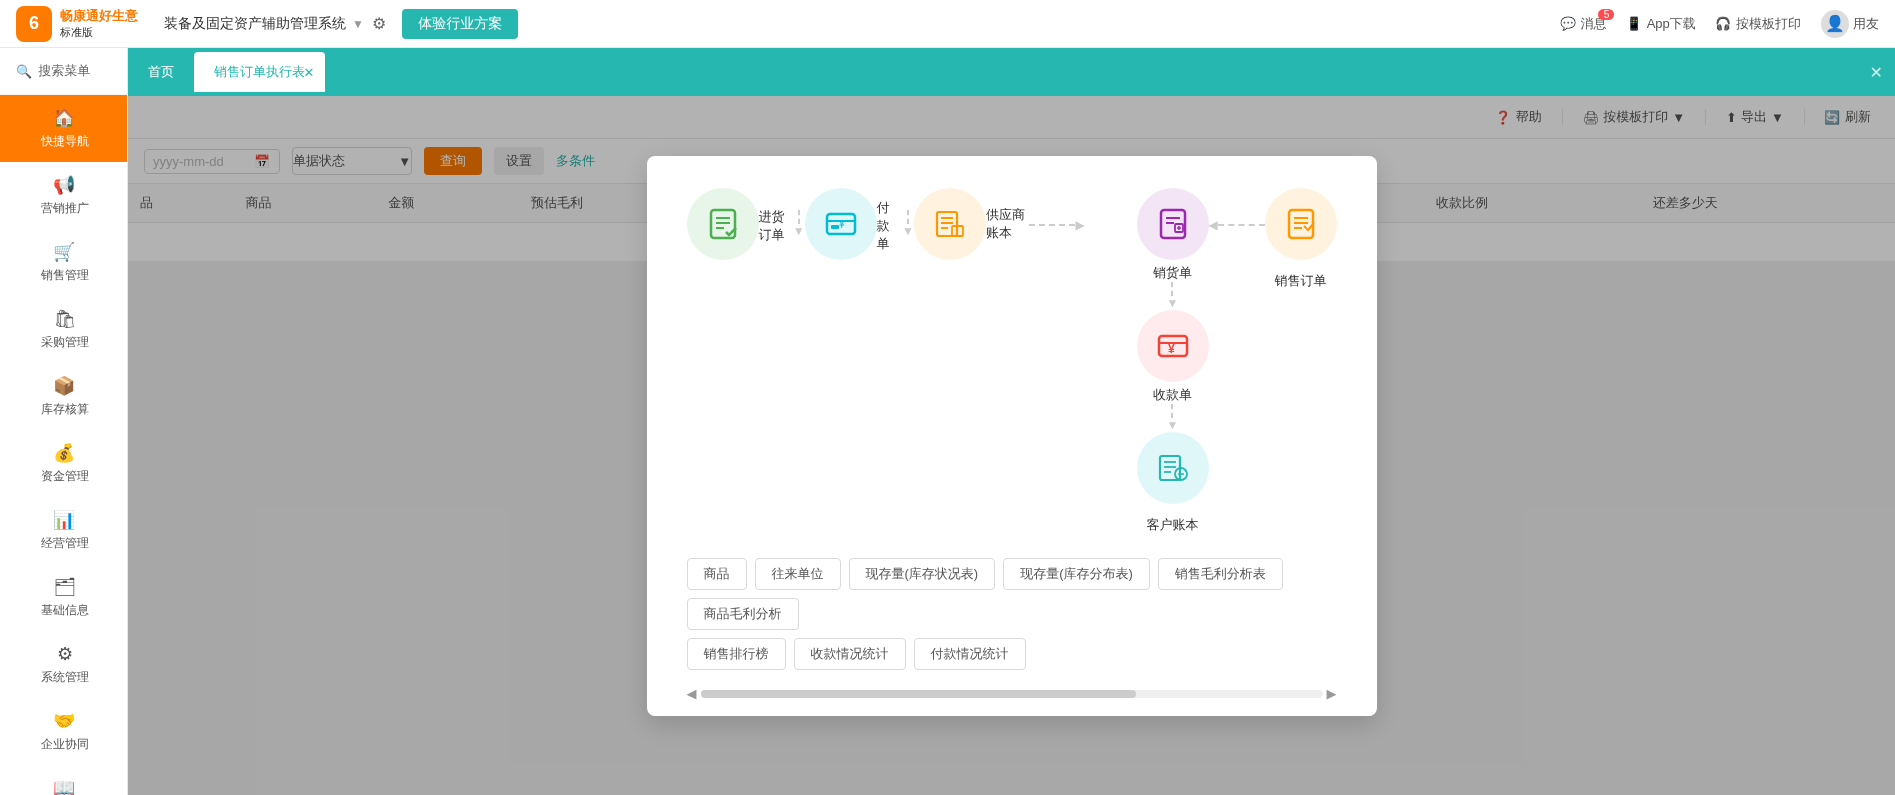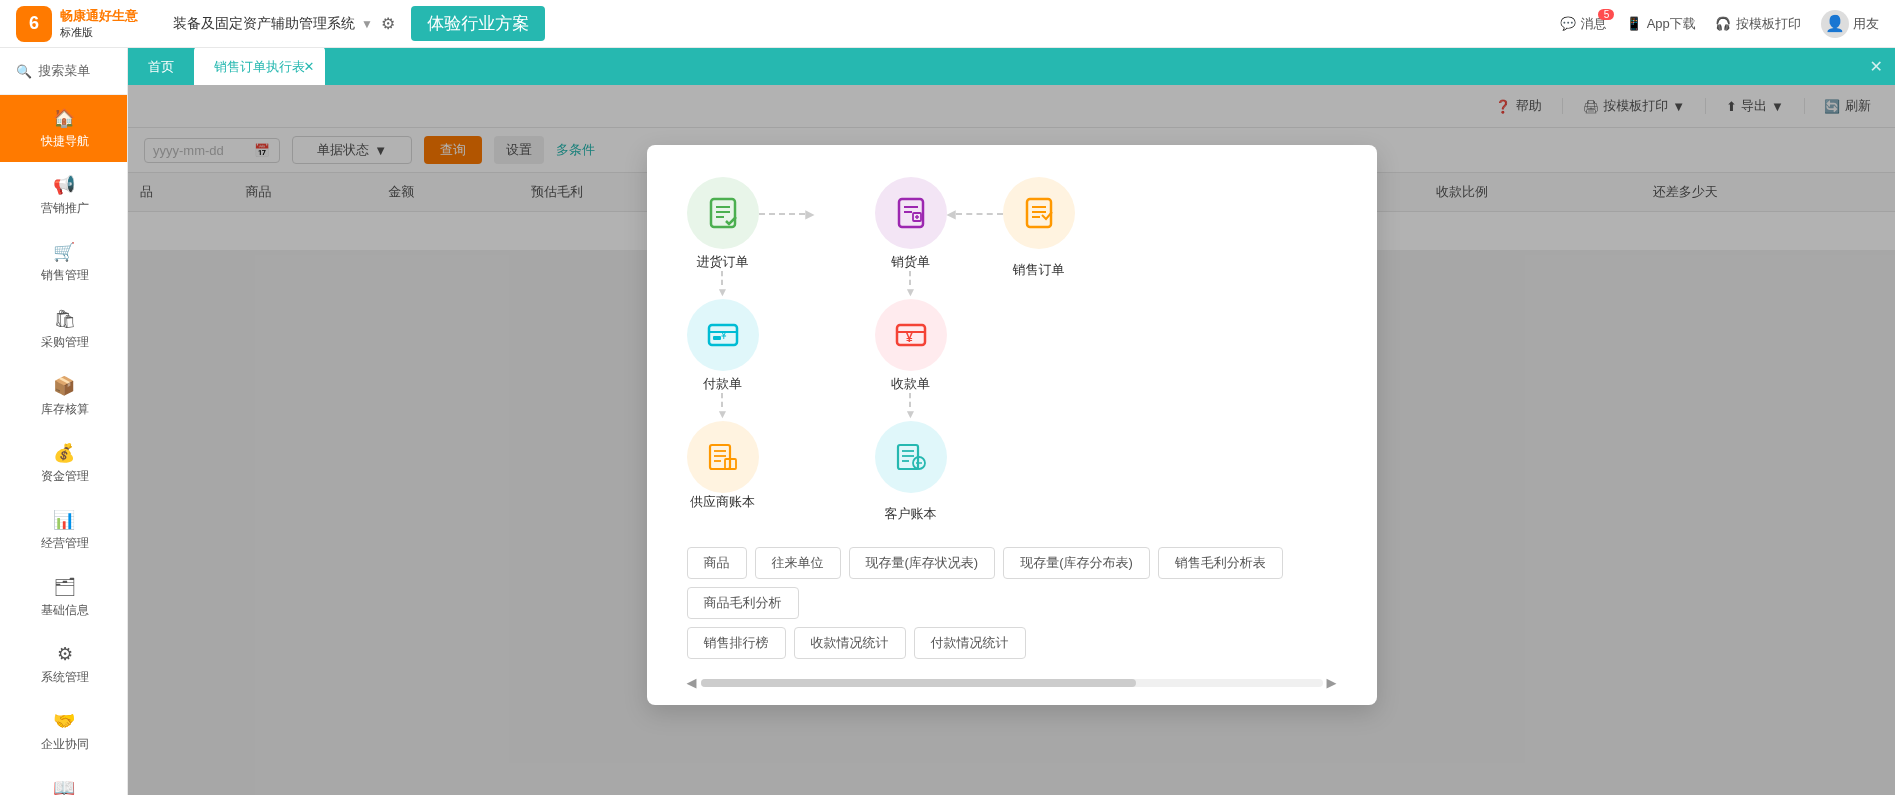--- a/index.html
+++ b/index.html
@@ -4,32 +4,32 @@
   <style>
     * { box-sizing: border-box; margin: 0; padding: 0; }
     body { font-family: 'Microsoft YaHei', Arial, sans-serif; font-size: 13px; background: #f5f5f5; overflow: hidden; }
 
     
     .app-wrapper { display: flex; flex-direction: column; height: 795px; width: 1895px; }
     .top-bar { height: 48px; background: #fff; display: flex; align-items: center; padding: 0 16px; border-bottom: 1px solid #e8e8e8; flex-shrink: 0; }
     .main-area { display: flex; flex: 1; overflow: hidden; }
     .sidebar { width: 128px; background: #fff; border-right: 1px solid #e8e8e8; flex-shrink: 0; display: flex; flex-direction: column; }
     .content-area { flex: 1; display: flex; flex-direction: column; overflow: hidden; }
-    .tab-bar { height: 37px; background: #26b8b0; display: flex; align-items: center; padding: 0 0 0 0; flex-shrink: 0; }
+    .tab-bar { height: 48px; background: #26b8b0; display: flex; align-items: center; padding: 0 0 0 0; flex-shrink: 0; }
     .page-content { flex: 1; background: #f0f0f0; position: relative; overflow: hidden; }
 
     
     .logo-area { display: flex; align-items: center; gap: 8px; min-width: 128px; }
     .logo-icon { width: 36px; height: 36px; background: #ff7a00; border-radius: 8px; display: flex; align-items: center; justify-content: center; color: #fff; font-size: 18px; font-weight: bold; }
     .logo-text { font-size: 11px; color: #333; line-height: 1.3; }
     .logo-text .line1 { color: #ff7a00; font-weight: bold; font-size: 13px; }
-    .system-name { margin-left: 29px; font-size: 14px; color: #333; font-weight: 500; display: flex; align-items: center; gap: 6px; }
+    .system-name { margin-left: 20px; font-size: 14px; color: #333; font-weight: 500; display: flex; align-items: center; gap: 6px; }
     .system-name .dropdown-arrow { color: #999; font-size: 12px; }
     .settings-icon { margin-left: 8px; color: #666; font-size: 16px; cursor: pointer; }
-    .trial-btn { margin-left: 16px; background: #26b8b0; color: #fff; border: none; padding: 6px 16px; border-radius: 4px; cursor: pointer; font-size: 17px; }
+    .trial-btn { margin-left: 16px; background: #26b8b0; color: #fff; border: none; padding: 6px 16px; border-radius: 4px; cursor: pointer; font-size: 14px; }
     .top-right { margin-left: auto; display: flex; align-items: center; gap: 20px; }
     .top-right-item { display: flex; align-items: center; gap: 4px; color: #555; cursor: pointer; font-size: 13px; position: relative; }
     .badge { background: #ff4d4f; color: #fff; border-radius: 10px; font-size: 10px; padding: 0 4px; min-width: 16px; text-align: center; position: absolute; top: -6px; right: -8px; }
     .user-avatar { width: 28px; height: 28px; border-radius: 50%; background: #ddd; display: flex; align-items: center; justify-content: center; font-size: 16px; }
 
     
     .sidebar-search { padding: 10px 8px; border-bottom: 1px solid #f0f0f0; }
     .sidebar-search-btn { display: flex; align-items: center; gap: 6px; width: 100%; background: none; border: none; cursor: pointer; color: #666; font-size: 13px; padding: 4px 8px; }
     .sidebar-nav { flex: 1; overflow-y: auto; }
     .sidebar-item { display: flex; flex-direction: column; align-items: center; padding: 12px 8px; cursor: pointer; color: #555; font-size: 12px; gap: 4px; border-left: 3px solid transparent; }
@@ -45,21 +45,21 @@
     .close-all-btn { color: #fff; cursor: pointer; font-size: 16px; opacity: 0.8; }
 
     
     .content-toolbar { background: #fff; padding: 8px 16px; display: flex; align-items: center; gap: 12px; border-bottom: 1px solid #e8e8e8; flex-shrink: 0; }
     .toolbar-btn { display: flex; align-items: center; gap: 4px; color: #555; cursor: pointer; font-size: 13px; padding: 4px 8px; border: none; background: none; }
     .toolbar-sep { height: 16px; width: 1px; background: #e8e8e8; }
 
     
     .filter-bar { background: #fff; padding: 8px 16px; display: flex; align-items: center; gap: 12px; border-bottom: 1px solid #e8e8e8; flex-shrink: 0; }
     .date-input { border: 1px solid #d9d9d9; border-radius: 4px; padding: 4px 8px; font-size: 13px; width: 136px; color: #bbb; display: flex; align-items: center; justify-content: space-between; }
-    .select-input { border: 1px solid #d9d9d9; border-radius: 4px; padding: 4px 24px; font-size: 13px; width: 120px; display: flex; align-items: center; justify-content: space-between; color: #555; }
+    .select-input { border: 1px solid #d9d9d9; border-radius: 4px; padding: 4px 0; font-size: 13px; width: 120px; display: flex; align-items: center; justify-content: space-between; color: #555; }
     .search-btn { background: #ff7a00; color: #fff; border: none; padding: 5px 16px; border-radius: 4px; cursor: pointer; font-size: 13px; }
     .setting-btn { background: #f0f0f0; color: #555; border: none; padding: 5px 12px; border-radius: 4px; cursor: pointer; font-size: 13px; }
     .more-conditions { color: #26b8b0; cursor: pointer; font-size: 13px; white-space: nowrap; }
 
     
     .table-area { flex: 1; background: #fff; overflow: auto; }
     .data-table { width: 100%; border-collapse: collapse; font-size: 13px; }
     .data-table th { background: #fafafa; border-bottom: 1px solid #e8e8e8; padding: 10px 12px; text-align: left; color: #555; font-weight: 500; white-space: nowrap; }
     .data-table td { border-bottom: 1px solid #f0f0f0; padding: 10px 12px; color: #333; }
     .no-data { text-align: center; padding: 60px; color: #999; font-size: 14px; }
@@ -259,21 +259,21 @@
             </tbody>
           </table>
         </div>
 
         <div class="modal-overlay">
           <div class="modal">
             <div class="modal-content">
 
               <div style="display:flex; gap:0; align-items:flex-start; margin-bottom:24px;">
 
-                <div style="display:flex; flex-direction:column; align-items:center;">
+                <div style="display:flex; flex-direction:row; align-items:center;">
                   <div class="flow-node">
                     <div class="flow-circle green">
                       <svg width="36" height="36" viewBox="0 0 36 36">
                           <rect x="6" y="4" width="24" height="28" rx="3" fill="none" stroke="#4caf50" stroke-width="2.5"></rect>
                           <line x1="11" y1="12" x2="25" y2="12" stroke="#4caf50" stroke-width="2"></line>
                           <line x1="11" y1="17" x2="25" y2="17" stroke="#4caf50" stroke-width="2"></line>
                           <line x1="11" y1="22" x2="19" y2="22" stroke="#4caf50" stroke-width="2"></line>
                           <polyline points="21,26 24,29 31,22" fill="none" stroke="#4caf50" stroke-width="2.5"></polyline>
                         </svg>
                     </div>

